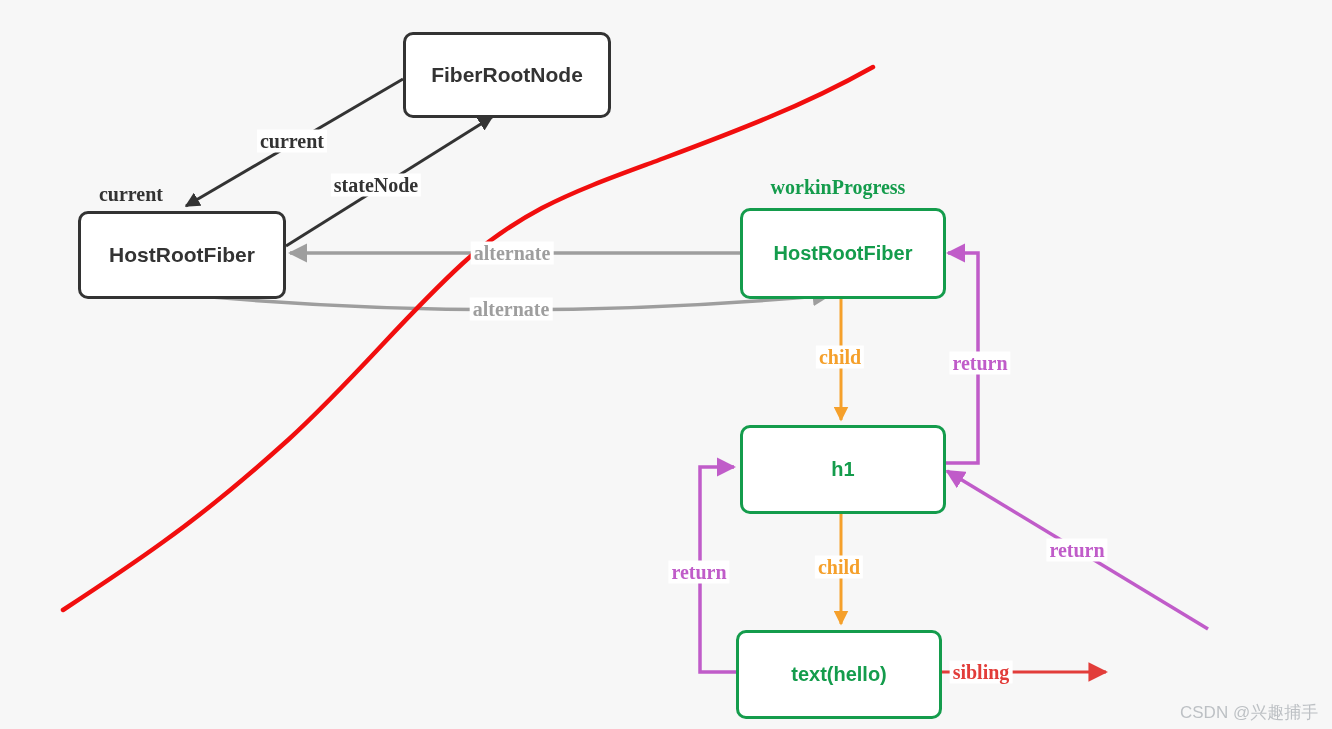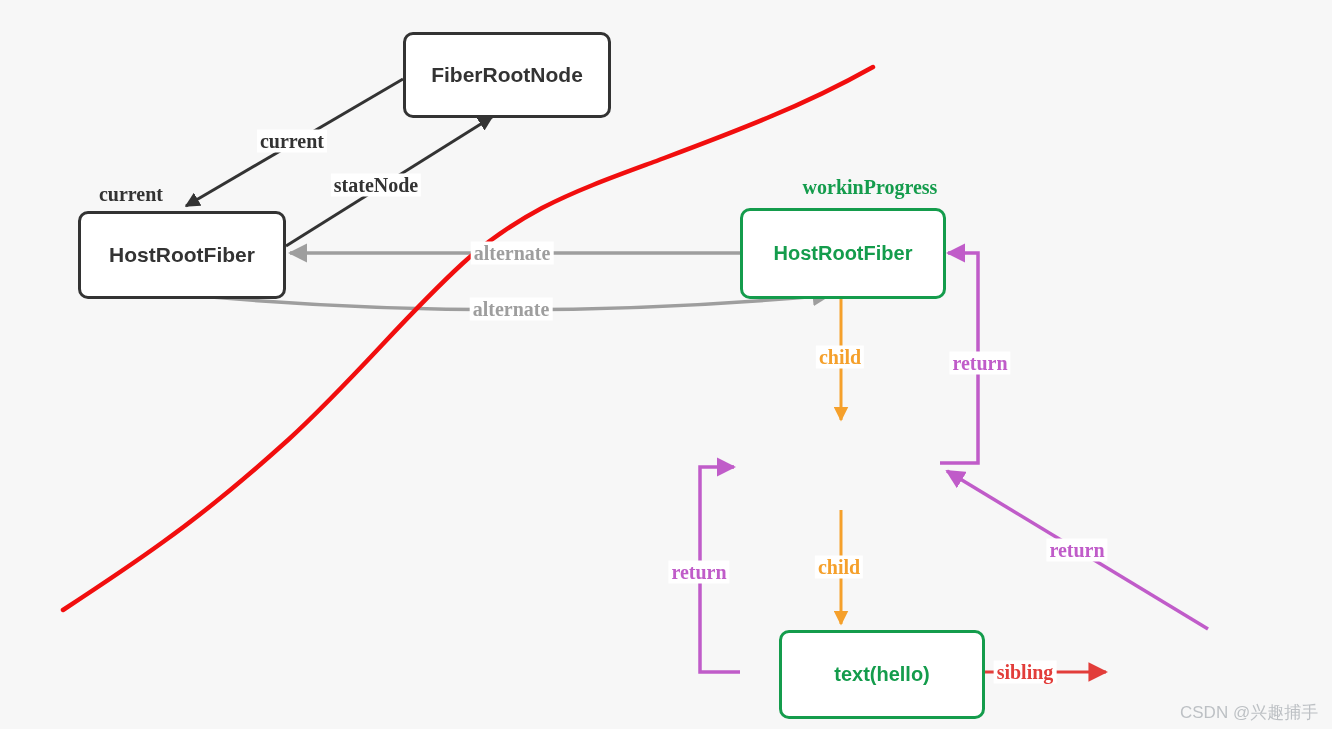--- a/index.html
+++ b/index.html
@@ -94,39 +94,42 @@
   </div>
 
   <div class="node dark" style="left:78px;top:211px;width:202px;height:82px">
     <span class="node-label">HostRootFiber</span>
   </div>
 
   <div class="node green" style="left:740px;top:208px;width:200px;height:85px">
     <span class="node-label">HostRootFiber</span>
   </div>
 
+  <div class="node green" style="left:740px;top:425px;width:200px;height:83px">
+    <span class="node-label">h1</span>
+  </div>
 
-  <div class="node green" style="left:779px;top:630px;width:200px;height:83px">
+  <div class="node green" style="left:736px;top:630px;width:200px;height:83px">
     <span class="node-label">text(hello)</span>
   </div>
 
 
   <div class="lbl c-dark" style="left:292px;top:141px">current</div>
   <div class="lbl c-dark no-bg" style="left:131px;top:194px">current</div>
   <div class="lbl c-dark" style="left:376px;top:185px">stateNode</div>
 
   <div class="lbl c-gray" style="left:512px;top:253px">alternate</div>
   <div class="lbl c-gray" style="left:511px;top:309px">alternate</div>
 
-  <div class="lbl c-green no-bg" style="left:870px;top:187px">workinProgress</div>
+  <div class="lbl c-green no-bg" style="left:838px;top:187px">workinProgress</div>
 
   <div class="lbl c-orange" style="left:840px;top:357px">child</div>
   <div class="lbl c-orange" style="left:839px;top:567px">child</div>
 
   <div class="lbl c-purple" style="left:980px;top:363px">return</div>
   <div class="lbl c-purple" style="left:699px;top:572px">return</div>
   <div class="lbl c-purple" style="left:1077px;top:550px">return</div>
 
-  <div class="lbl c-red" style="left:1025px;top:672px">sibling</div>
+  <div class="lbl c-red" style="left:981px;top:672px">sibling</div>
 
   <div class="watermark">CSDN @兴趣捕手</div>
 
 </div>
 
 </body></html>

